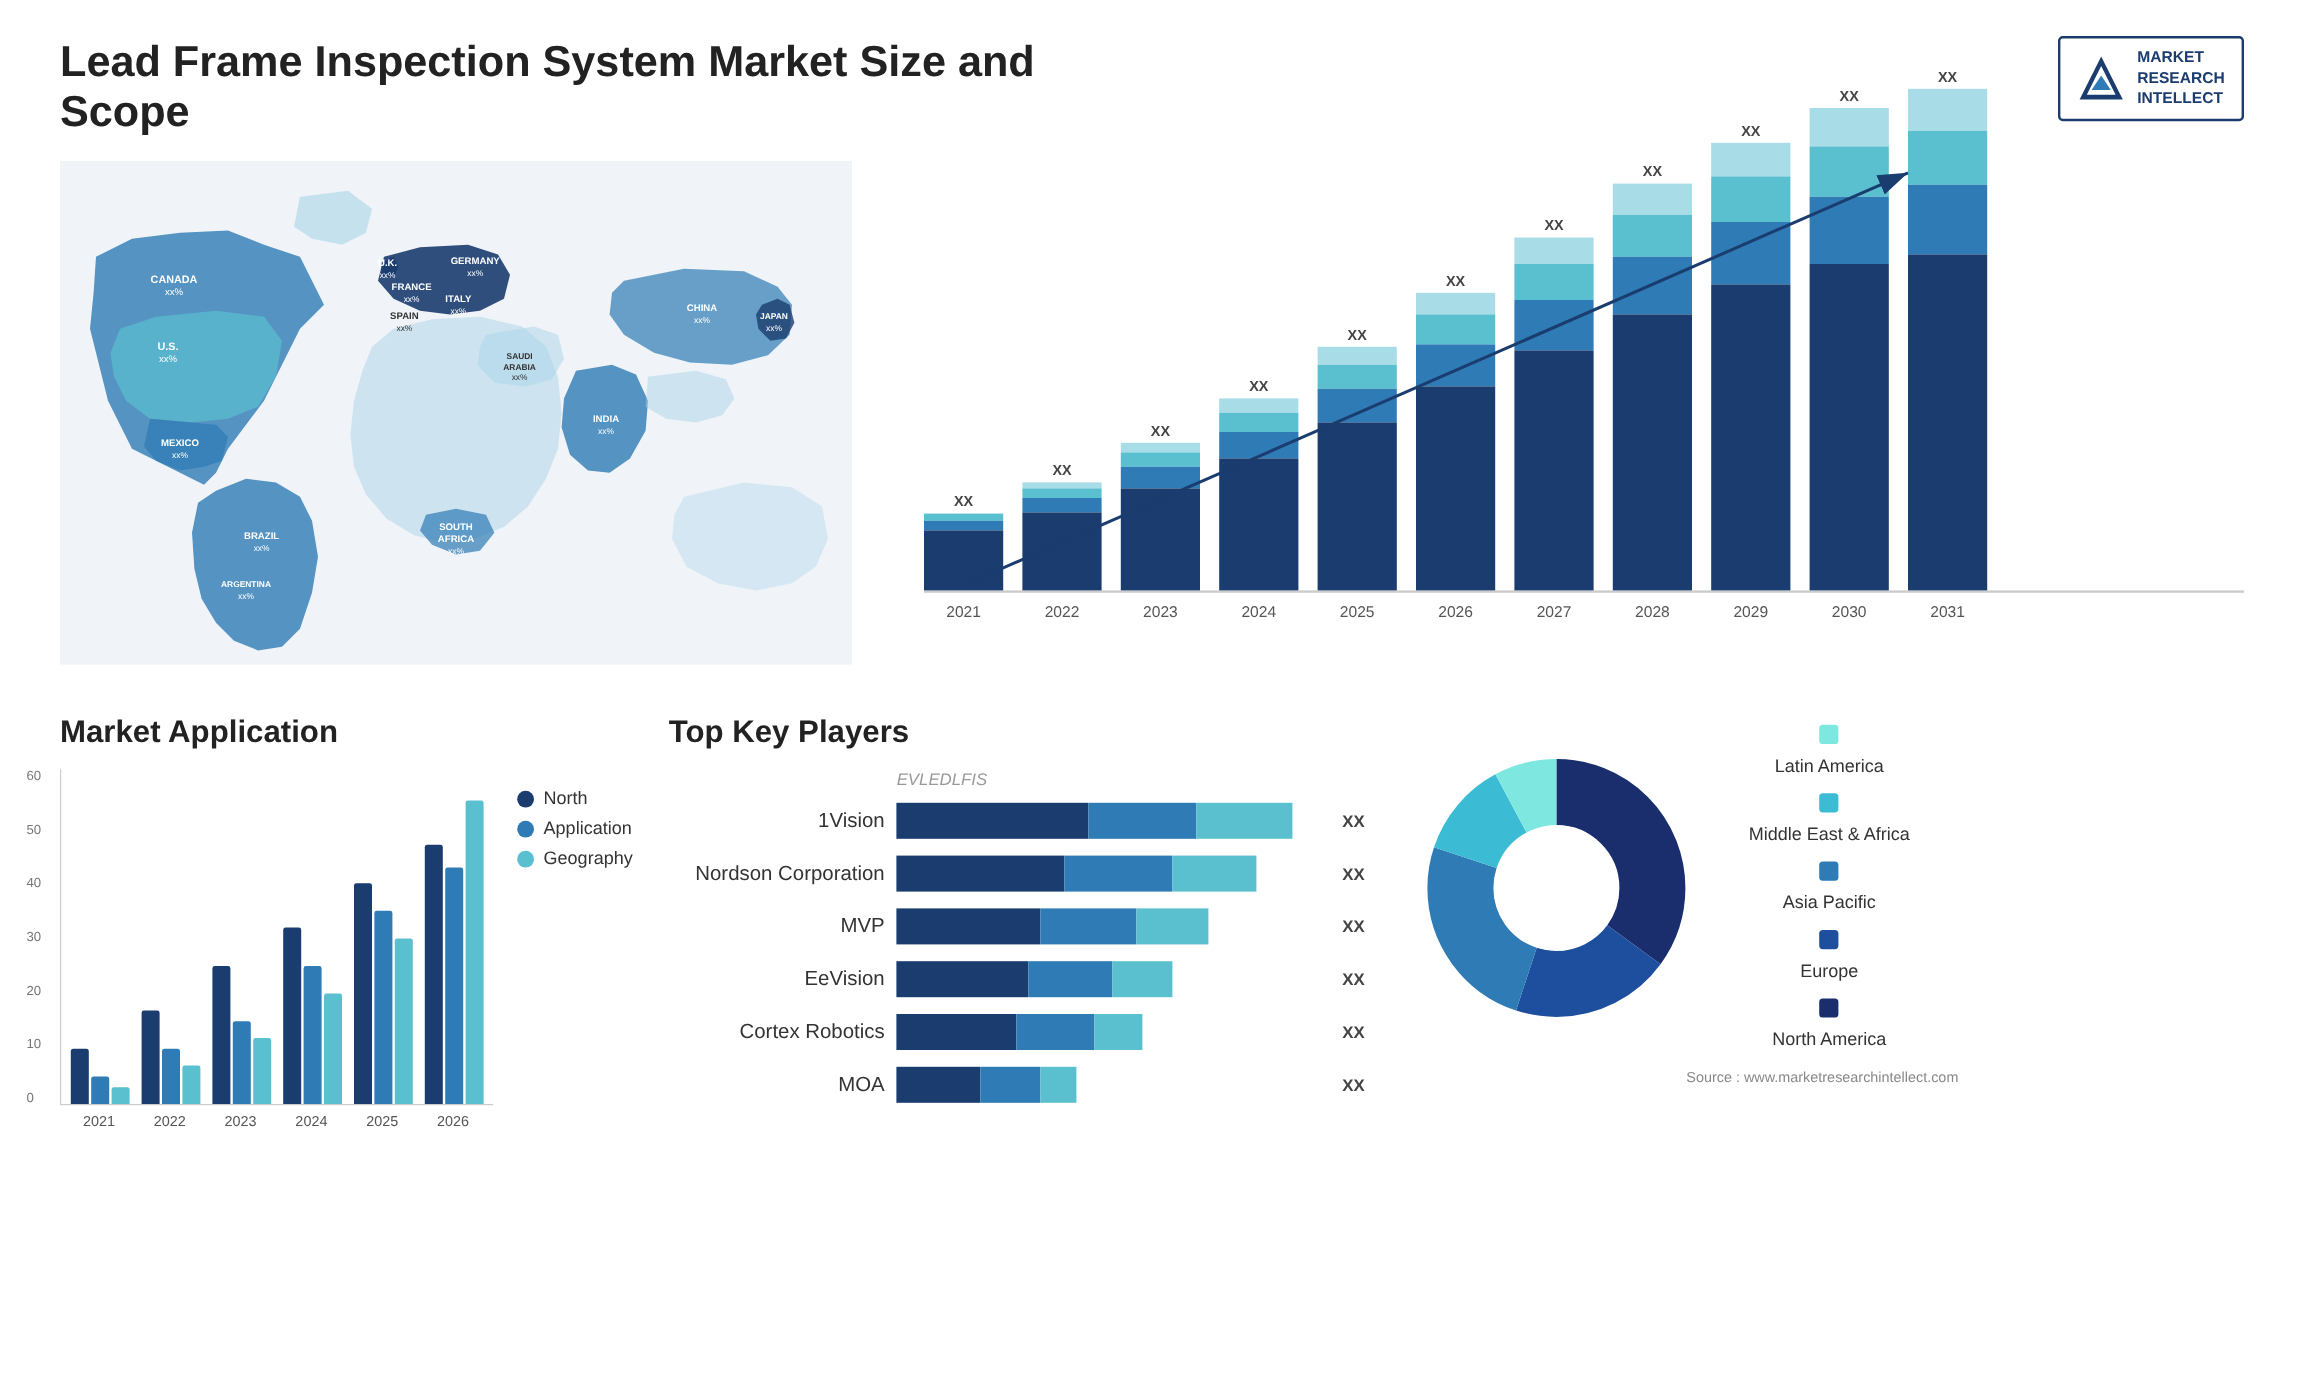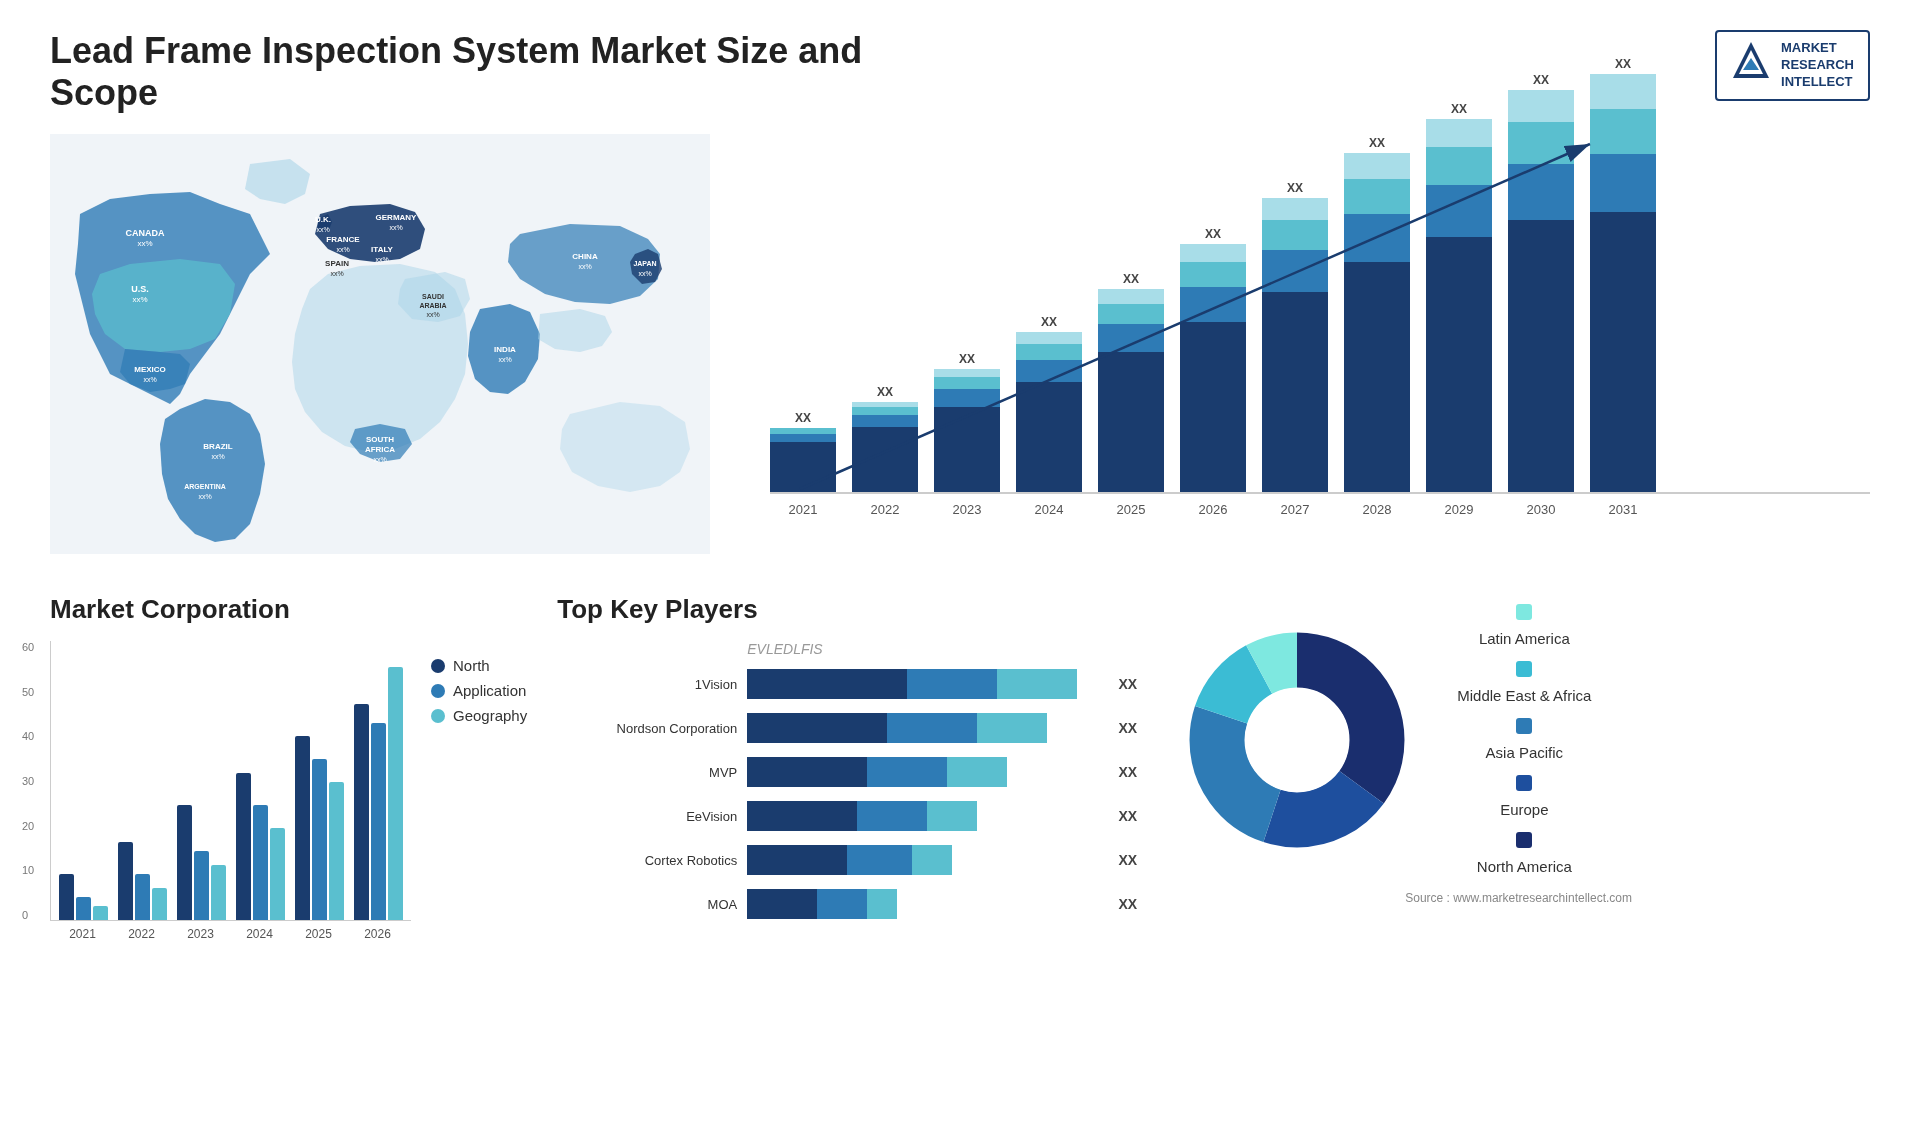--- a/index.html
+++ b/index.html
@@ -20,20 +20,21 @@
       margin-bottom: 20px;
     }
     .main-title {
       font-size: 36px;
       font-weight: 700;
       color: #222;
       max-width: 900px;
     }
     .logo {
       display: flex;
+      align-items: center;
       gap: 10px;
       border: 2px solid #1a3c6e;
       padding: 8px 14px;
       border-radius: 4px;
     }
     .logo-icon {
       width: 40px;
       height: 40px;
     }
     .logo-text {
@@ -114,21 +115,21 @@
       margin-top: 10px;
     }
     .player-row {
       display: flex;
       align-items: center;
       margin-bottom: 14px;
       gap: 10px;
     }
     .player-name {
       width: 180px;
-      font-size: 13px;
+      font-size: 17px;
       color: #333;
       text-align: right;
       flex-shrink: 0;
     }
     .player-bar-wrap {
       flex: 1;
       height: 30px;
       display: flex;
     }
     .player-bar-seg1 {
@@ -439,21 +440,21 @@
         <span style="width:66px;text-align:center;font-size:13px;color:#555;">2030</span>
         <span style="width:66px;text-align:center;font-size:13px;color:#555;">2031</span>
       </div>
     </div>
   </div>
 </div>
 
 <div class="bottom-section">
 
   <div class="segmentation-container">
-    <h2 class="section-title">Market Corporation</h2>
+    <h2 class="section-title">Market Application</h2>
     <div style="display:flex;gap:20px;">
       <div style="position:relative;">
 
         <div style="position:absolute;left:-28px;top:0;height:280px;display:flex;flex-direction:column-reverse;justify-content:space-between;">
           <span style="font-size:11px;color:#777;">0</span>
           <span style="font-size:11px;color:#777;">10</span>
           <span style="font-size:11px;color:#777;">20</span>
           <span style="font-size:11px;color:#777;">30</span>
           <span style="font-size:11px;color:#777;">40</span>
           <span style="font-size:11px;color:#777;">50</span>

